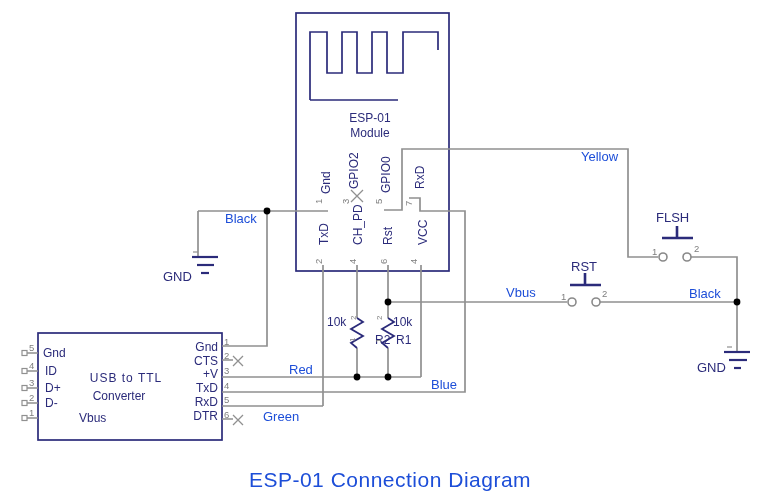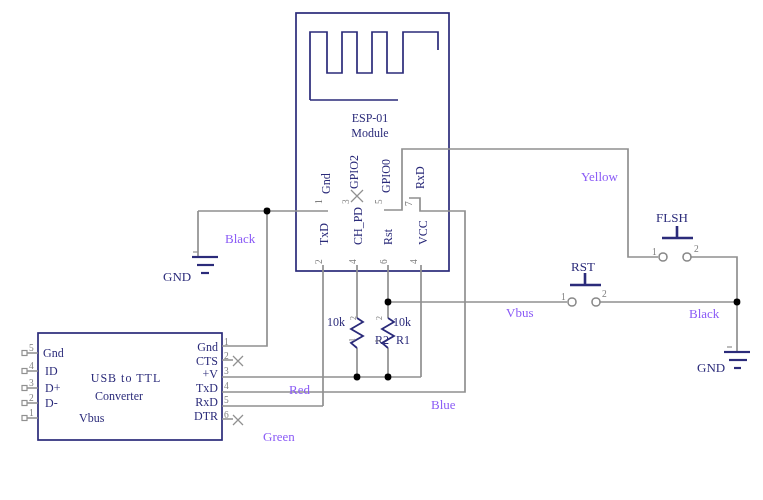--- a/index.html
+++ b/index.html
@@ -1,23 +1,23 @@
 <!DOCTYPE html>
 <html><head>
 <meta charset="utf-8">
 <style>
   html,body{margin:0;padding:0;background:#fff;}
   .canvas{
     position:relative;width:763px;height:500px;background:#ffffff;overflow:hidden;
-    font-family:Liberation Serif, serif;
+    font-family:Liberation Sans, sans-serif;
   }
   .canvas svg{position:absolute;left:0;top:0;}
   .canvas span{position:absolute;white-space:nowrap;display:inline-block;}
   .navy{color:#2b2b7a;}
-  .blk{color:#8b5cf6;margin-top:20px;}
+  .blk{color:#1d4ed8;}
   .gry{color:#7e7e7e;}
   .f21{font-size:21px;line-height:22px;letter-spacing:0.5px;}
   .f13{font-size:13px;line-height:14px;}
   .f12{font-size:12px;line-height:13px;}
   .f9{font-size:9.5px;line-height:10px;}
   .f8{font-size:8px;line-height:8px;}
   .vl{transform:rotate(-90deg);transform-origin:0 100%;}
   .ctr{transform:translateX(-50%);}
 </style>
 </head>
@@ -173,14 +173,15 @@
   <span class="blk f13" style="left:261px;top:363px;padding-left:28px;">Red</span>
   <span class="blk f13" style="left:263px;top:410px;">Green</span>
   <span class="blk f13" style="left:431px;top:378px;">Blue</span>
   <span class="blk f13" style="left:506px;top:286px;">Vbus</span>
   <span class="blk f13" style="left:581px;top:150px;">Yellow</span>
   <span class="blk f13" style="left:689px;top:287px;">Black</span>
 
   <span class="navy f13" style="left:163px;top:270px;">GND</span>
   <span class="navy f13" style="left:697px;top:361px;">GND</span>
 
+  <span class="blk f21 ctr" style="left:390px;top:469px;">ESP-01 Connection Diagram</span>
 
 </div>
 
 </body></html>

